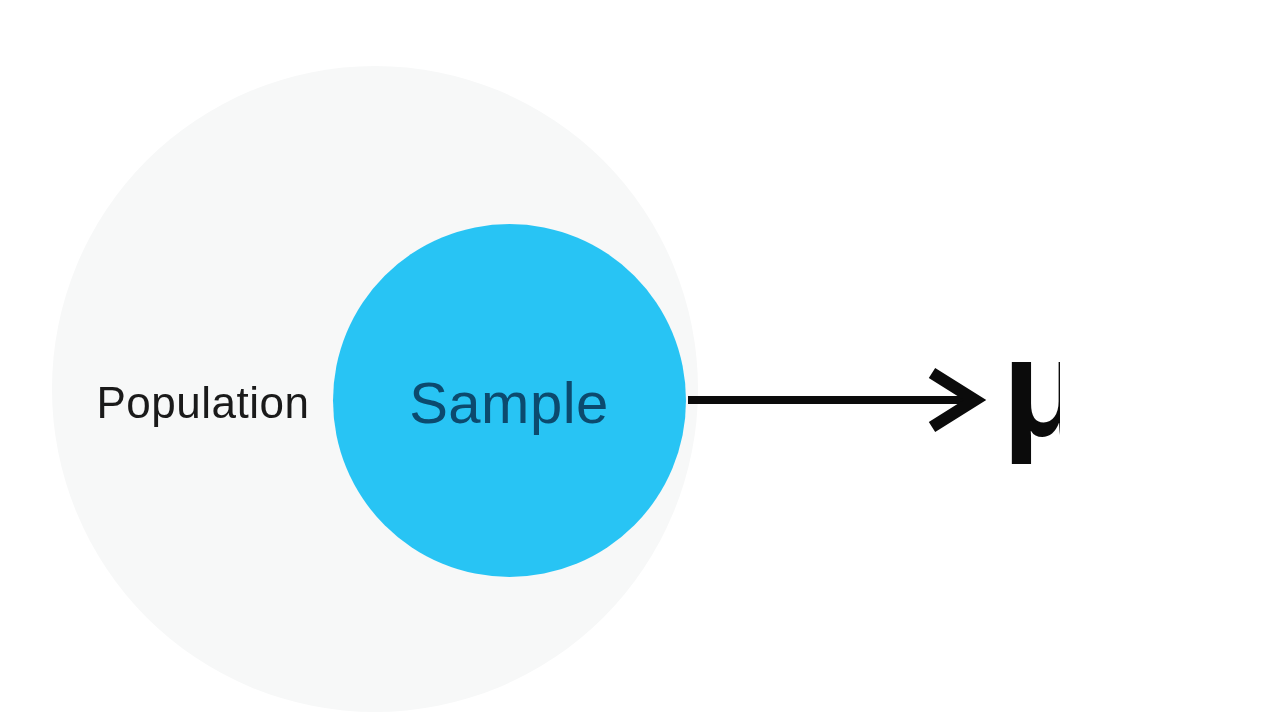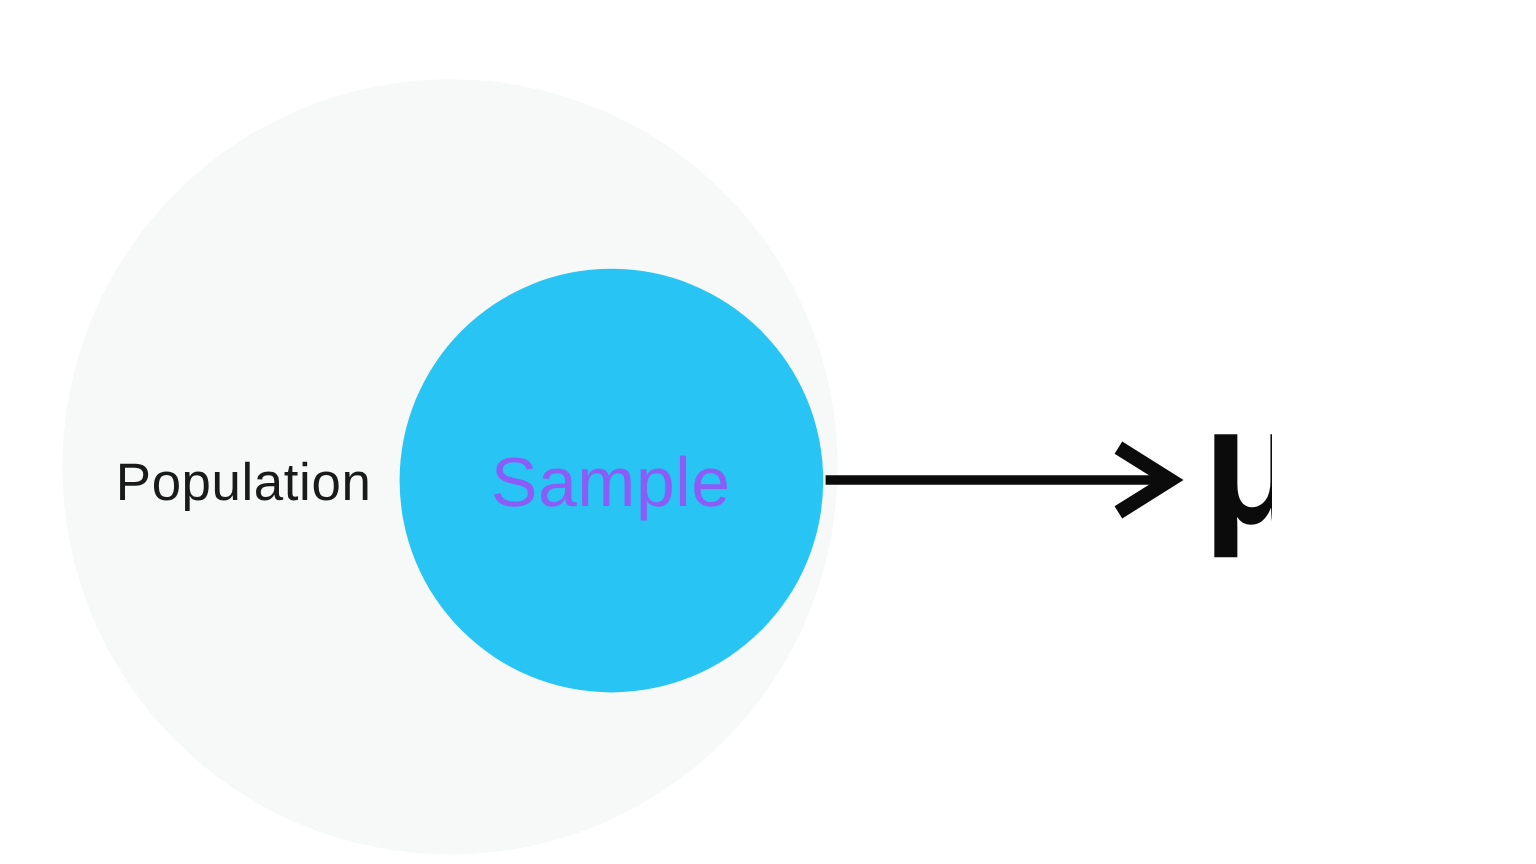--- a/index.html
+++ b/index.html
@@ -58,21 +58,21 @@
 <body>
 
 <div class="stage" style="background-color: rgb(255, 255, 255);">
 
   <div class="circle population-circle" style="background-color: rgb(247, 248, 248);"></div>
 
   <div class="circle sample-circle" style="background-color: rgb(40, 196, 244);"></div>
 
   <div class="label population-label" style="color: rgb(26, 26, 26);">Population</div>
 
-  <div class="label sample-label" style="color: #8b5cf6;">Sample</div>
+  <div class="label sample-label" style="color: #0c4a6e;">Sample</div>
 
   <svg class="arrow-svg" viewBox="0 0 310 90" style="color: rgb(11, 11, 11);">
     <line x1="8" y1="45" x2="288" y2="45" stroke="currentColor" stroke-width="8"></line>
     <polyline points="252,18 295,45 252,72" fill="none" stroke="currentColor" stroke-width="12" stroke-linejoin="miter"></polyline>
   </svg>
 
   <div class="mu-symbol" style="color: rgb(11, 11, 11);">μ</div>
 
 </div>
 

